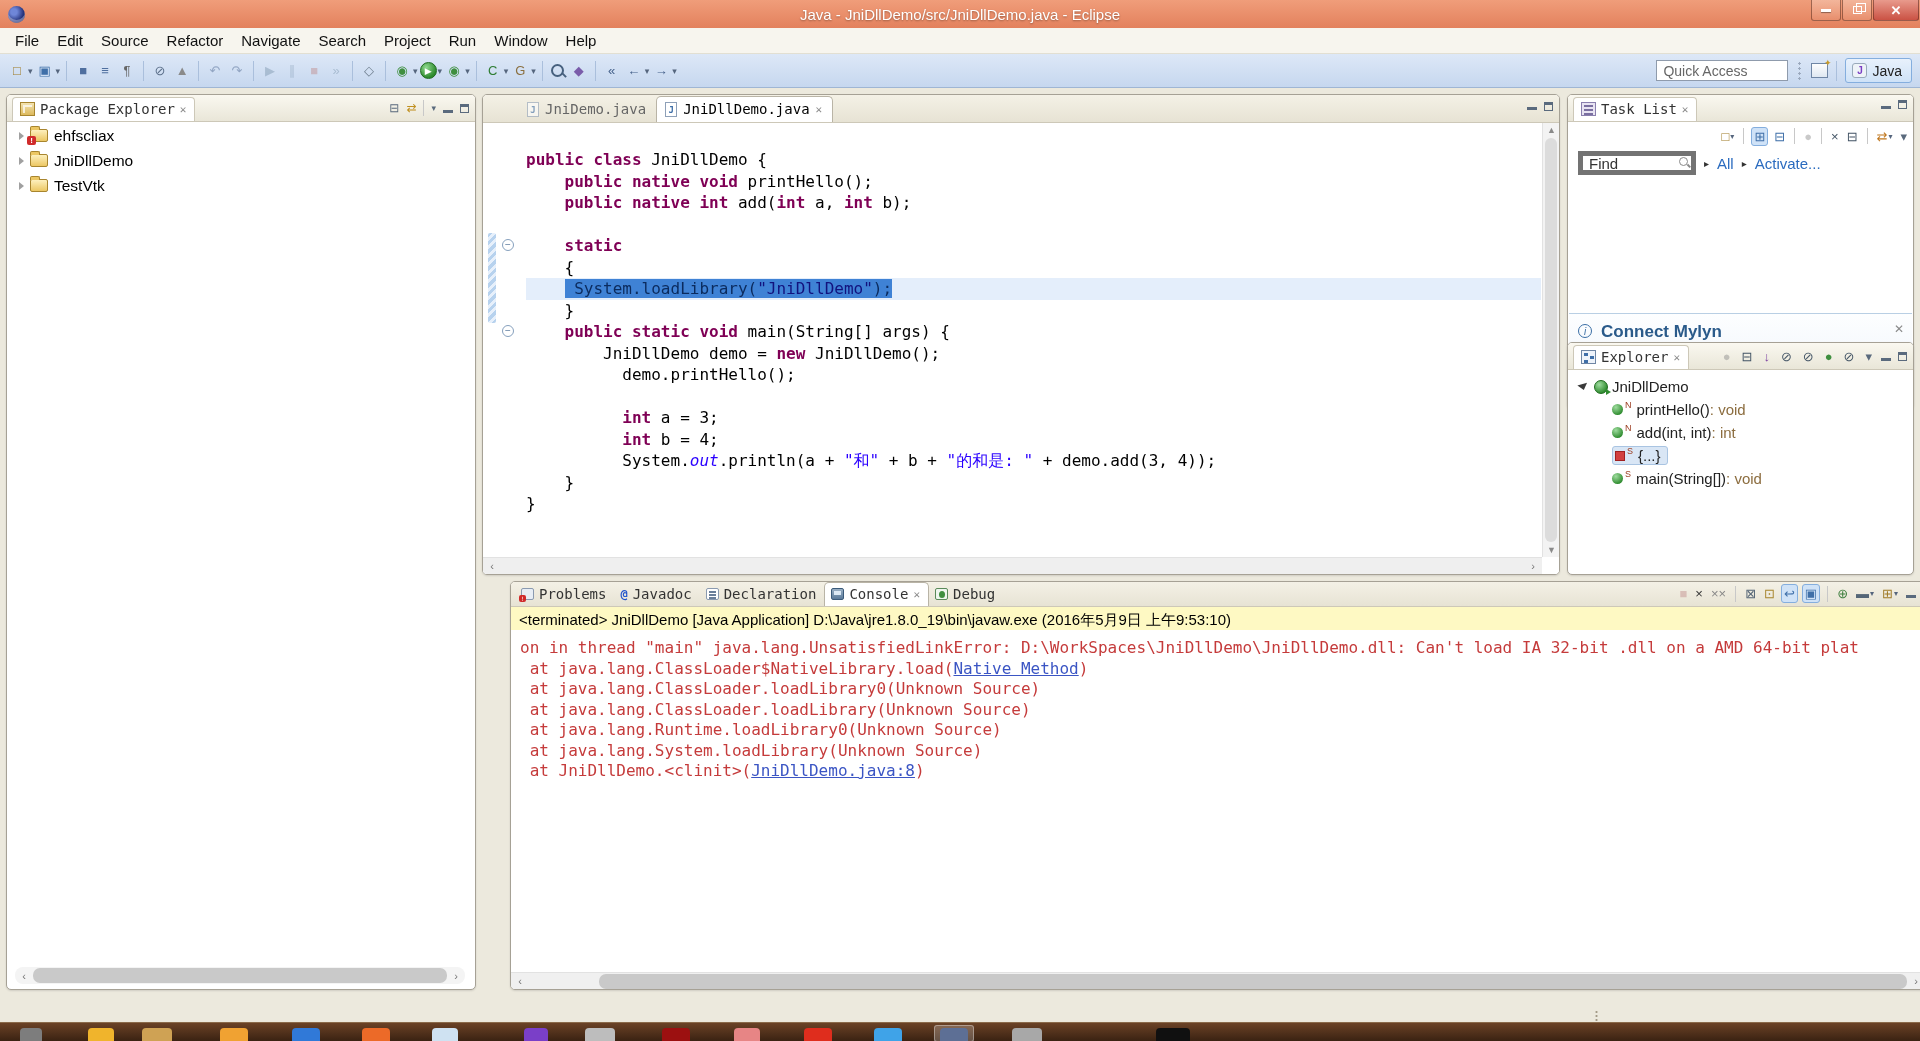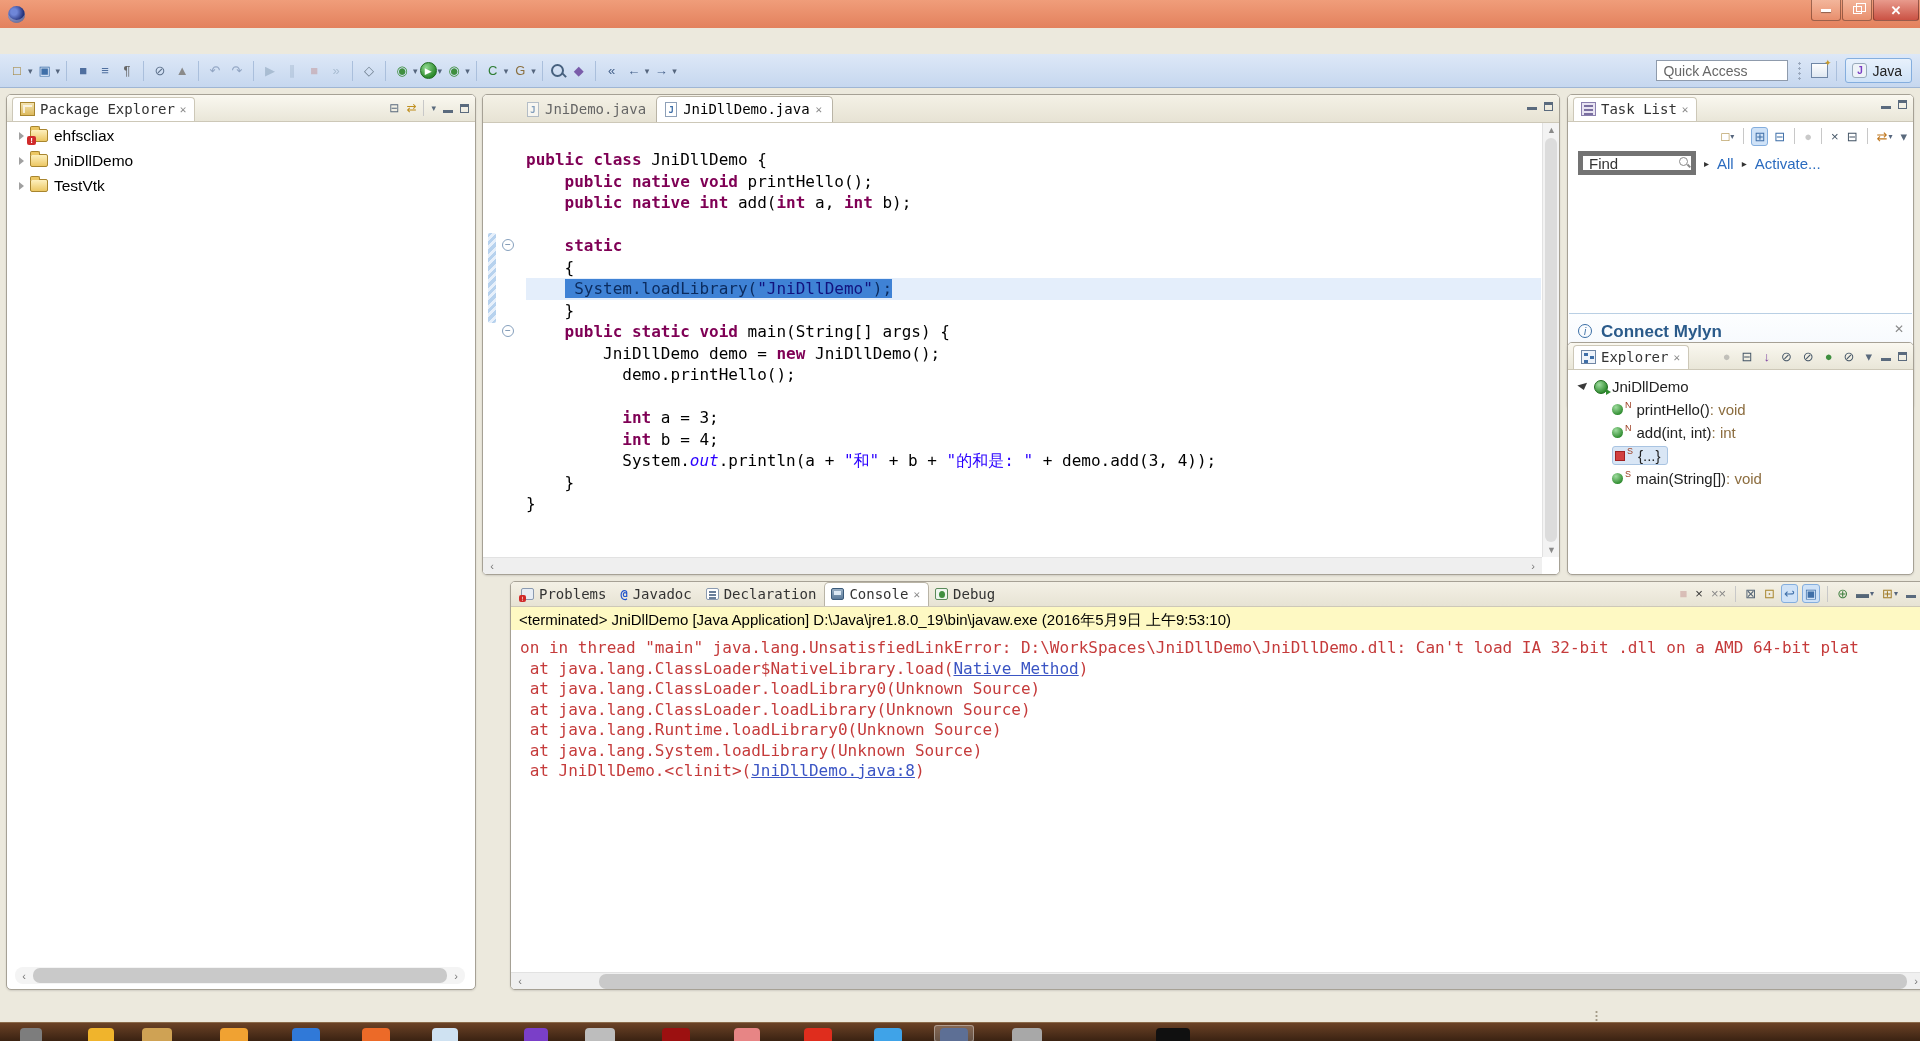--- a/index.html
+++ b/index.html
@@ -208,33 +208,46 @@
   .tb-item { position:absolute; top:5px; height:14px; border-radius:4px 4px 0 0; }
   .tb-hl { position:absolute; top:2px; height:17px; border-radius:3px; background:rgba(255,255,255,.22); border:1px solid rgba(255,255,255,.35); }
 </style>
 </head>
 <body>
 
 <div id="screen">
 
   <div class="titlebar">
     <div class="ec-logo"></div>
+    <div class="title-text">Java - JniDllDemo/src/JniDllDemo.java - Eclipse</div>
     <div class="winbtns">
       <div class="winbtn">
           <div class="glyph-min"></div>
         </div>
       <div class="winbtn">
           <div class="glyph-restore"></div>
         </div>
       <div class="winbtn close">
           <span class="glyph-close">✕</span>
         </div>
     </div>
   </div>
 
+  <div class="menubar" id="menubar">
+      <div class="menu-item">File</div>
+      <div class="menu-item">Edit</div>
+      <div class="menu-item">Source</div>
+      <div class="menu-item">Refactor</div>
+      <div class="menu-item">Navigate</div>
+      <div class="menu-item">Search</div>
+      <div class="menu-item">Project</div>
+      <div class="menu-item">Run</div>
+      <div class="menu-item">Window</div>
+      <div class="menu-item">Help</div>
+    </div>
 
   <div class="toolbar" id="main-toolbar">
     <div class="tb-right">
       <input class="qa-input" placeholder="Quick Access" style="">
       <div class="dot-sep"></div>
       <div class="persp-icon"></div>
       <div style="width:1px;height:20px;background:#aabfdc;margin-right:8px;"></div>
       <div class="java-btn">
         <span class="java-ic">J</span>
         <span>Java</span>

